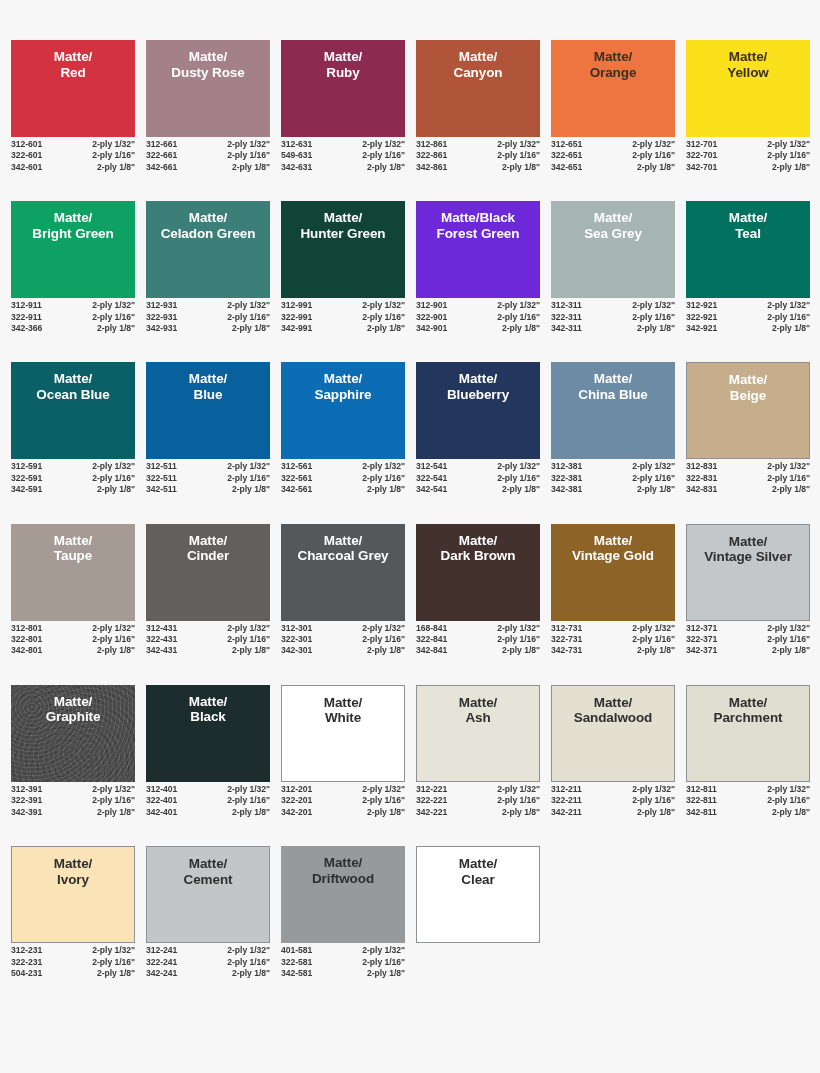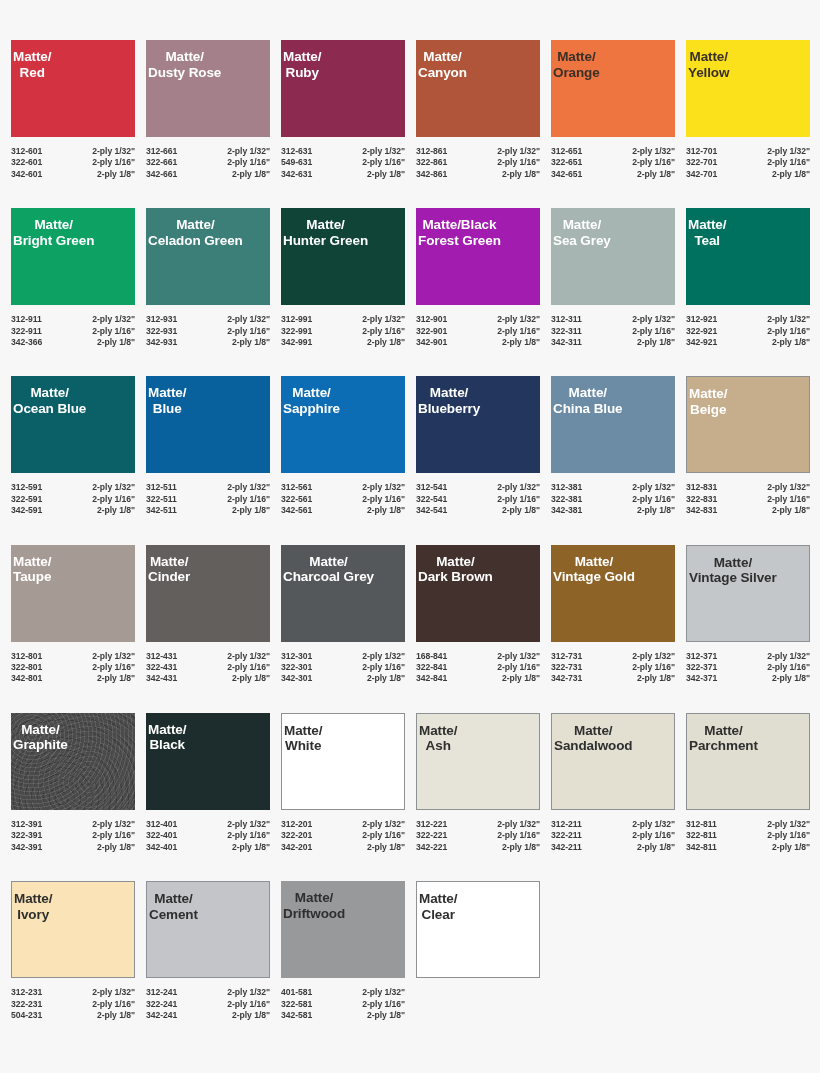--- a/index.html
+++ b/index.html
@@ -30,34 +30,35 @@
   }
   .cell:last-child { margin-right: 0; }
   .cell.empty .swatch,
   .cell.empty .codes { visibility: hidden; }
 
   .swatch {
     height: 97px;
     width: 124px;
     display: flex;
     align-items: flex-start;
+    justify-content: center;
     padding-top: 9px;
     position: relative;
   }
   .swatch-label {
     font-size: 13.5px;
     font-weight: bold;
     line-height: 15.5px;
     text-align: center;
     letter-spacing: -0.1px;
     white-space: pre-line;
     padding: 0 2px;
   }
   .codes {
-    margin-top: 9px;
+    margin-top: 2px;
     display: flex;
     flex-direction: row;
     justify-content: space-between;
     font-size: 8.6px;
     font-weight: bold;
     color: #3a3a3a;
     line-height: 11.4px;
     letter-spacing: -0.05px;
   }
   .codes .col-sku { text-align: left; }
@@ -227,21 +228,21 @@
             <div>342-991</div>
           </div>
           <div class="col-ply">
             <div>2-ply 1/32"</div>
             <div>2-ply 1/16"</div>
             <div>2-ply 1/8"</div>
           </div>
         </div>
       </div>
       <div class="cell">
-        <div class="swatch" style="background: #a21caf;">
+        <div class="swatch" style="background: #6d28d9;">
           <div class="swatch-label" style="color: rgb(255, 255, 255);">Matte/Black
 Forest Green</div>
         </div>
         <div class="codes">
           <div class="col-sku">
             <div>312-901</div>
             <div>322-901</div>
             <div>342-901</div>
           </div>
           <div class="col-ply">

